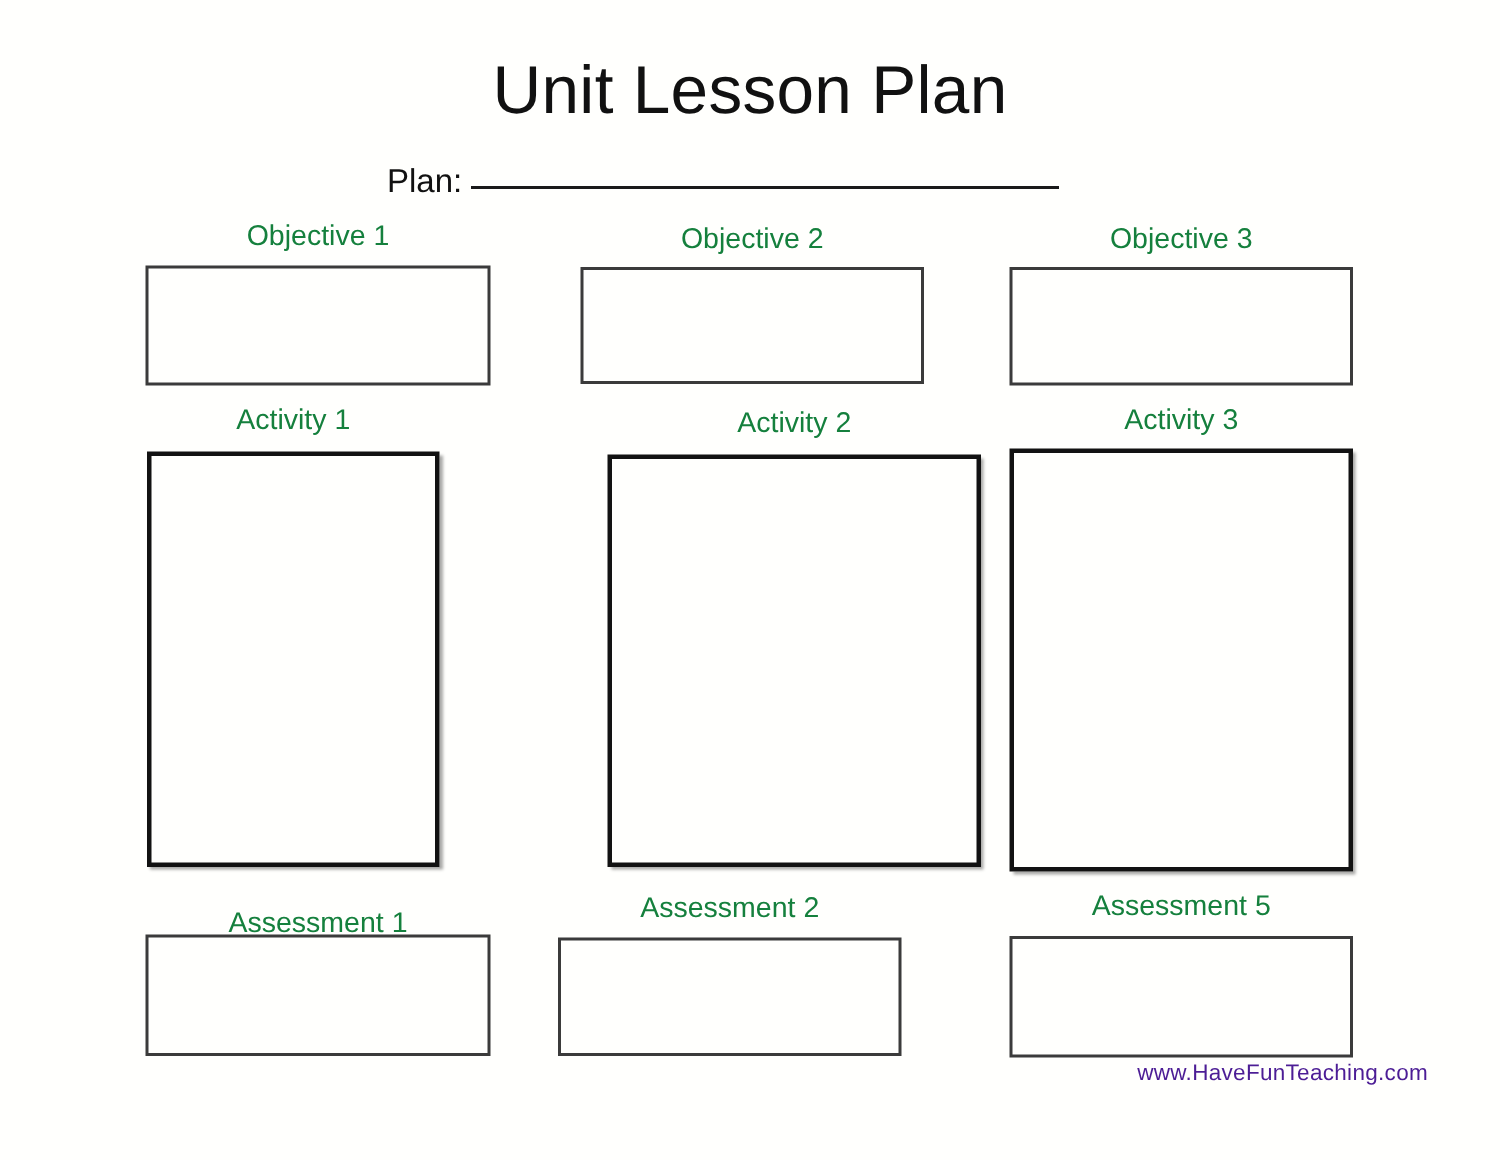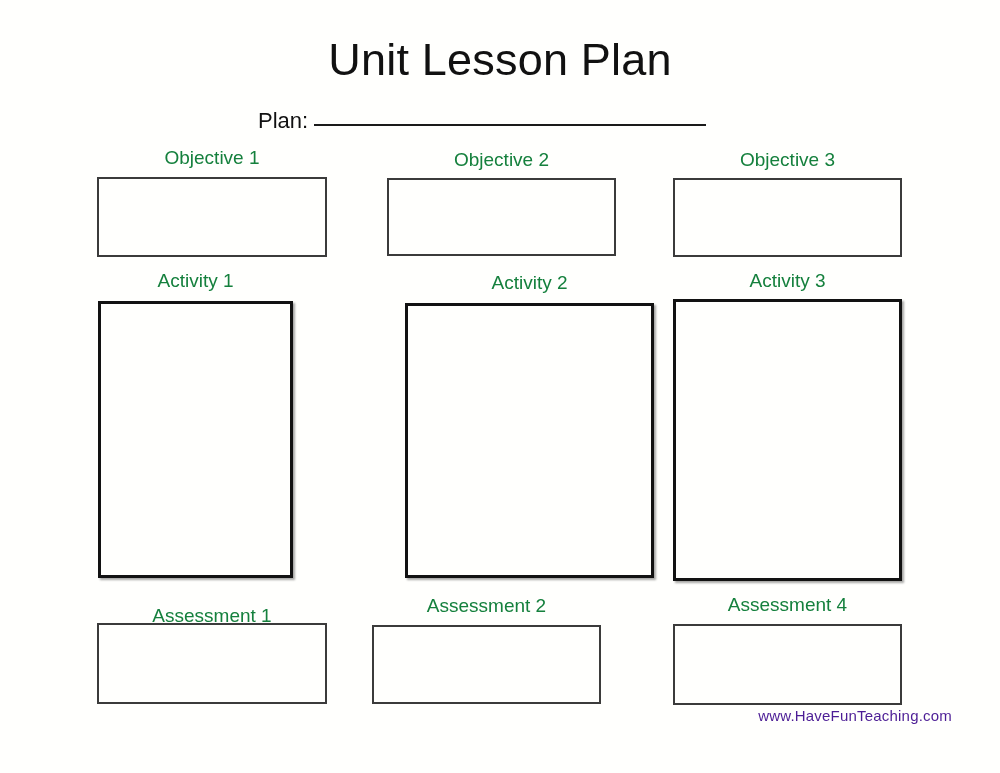--- a/index.html
+++ b/index.html
@@ -147,19 +147,19 @@
     <div class="cell-label" style="top:0;">Objective 3</div>
     <div class="cell-box box-thin" style="top:28px; height:79px;"></div>
   </div>
 
   <div class="cell" style="left:673px; top:271px; width:229px; height:312px;">
     <div class="cell-label" style="top:0;">Activity 3</div>
     <div class="cell-box box-thick" style="top:28px; height:282px;"></div>
   </div>
 
   <div class="cell" style="left:673px; top:595px; width:229px; height:110px;">
-    <div class="cell-label" style="top:0;">Assessment 4</div>
+    <div class="cell-label" style="top:0;">Assessment 5</div>
     <div class="cell-box box-thin" style="top:29px; height:81px;"></div>
   </div>
 
   <div class="footer">www.HaveFunTeaching.com</div>
 
 </div>
 
 </body></html>

